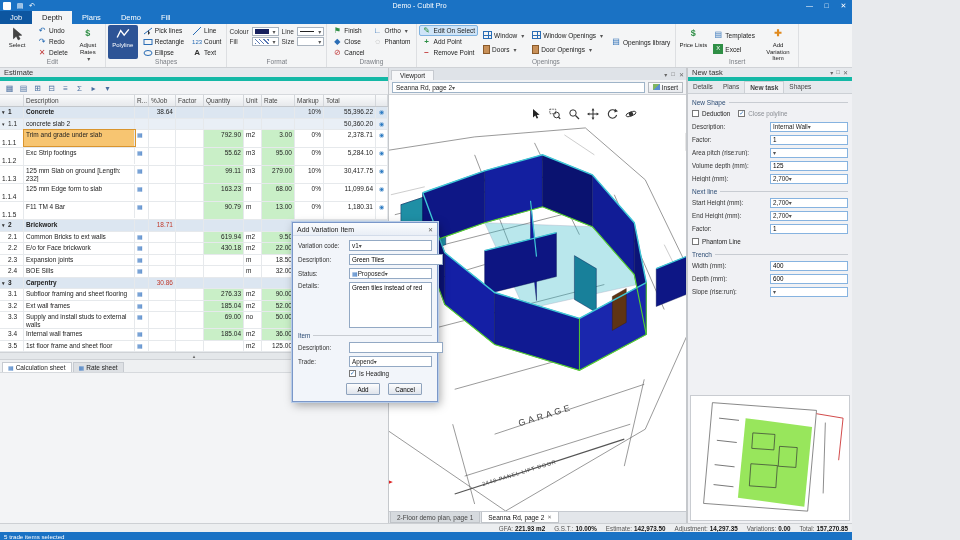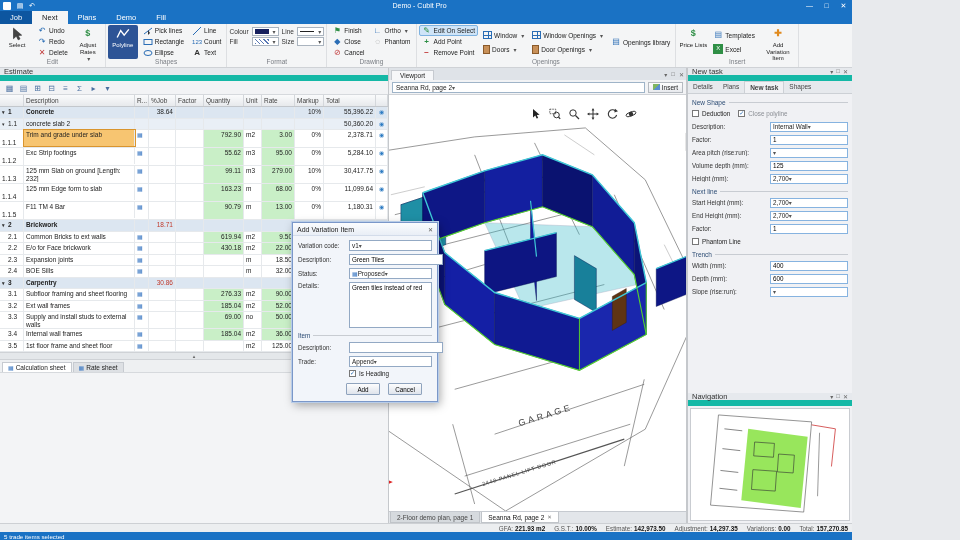--- a/index.html
+++ b/index.html
@@ -35,21 +35,21 @@
   .fmt-lbl{font-size:6.5px;color:#333}
   .combo{display:inline-flex;align-items:center;background:#fff;border:1px solid #aab4bf;height:9px;padding:0 2px;gap:2px}
   .swatch{width:14px;height:5px;background:#16205e;display:inline-block}
   .lineglyph{width:14px;height:0;border-top:1px solid #222;display:inline-block}
   .hatch{width:14px;height:5px;display:inline-block;background:repeating-linear-gradient(45deg,#5a79b5 0 1px,#fff 1px 3px)}
   .win-ic{width:9px;height:8px;border:1px solid #2a6db5;position:relative;flex:none}
   .win-ic::before{content:"";position:absolute;left:50%;top:0;bottom:0;width:1px;background:#2a6db5}
   .win-ic::after{content:"";position:absolute;top:50%;left:0;right:0;height:1px;background:#2a6db5}
   .door-ic{width:7px;height:9px;border:1px solid #8a5a2a;background:#c89058;flex:none}
   
-  .panel-title{height:13px;background:#e6e9ed;border-bottom:6px solid #14b8a6;display:flex;align-items:center;padding:0 4px;font-size:7.5px;color:#333}
+  .panel-title{height:13px;background:#e6e9ed;border-bottom:4px solid #14b8a6;display:flex;align-items:center;padding:0 4px;font-size:7.5px;color:#333}
   .pt-icons{margin-left:auto;display:flex;gap:3px;color:#666;font-size:6px}
   
   .left-panel{position:absolute;top:68px;left:0;width:389px;bottom:17px;background:#eceef1;border-right:1px solid #c5c8cc;display:flex;flex-direction:column}
   .etoolbar{height:14px;background:#f2f3f5;border-bottom:1px solid #d6d9dd;display:flex;align-items:center;gap:3px;padding:0 4px}
   .etool{width:11px;height:11px;text-align:center;line-height:11px;font-size:8px;color:#4a6fa0;border:1px solid transparent}
   .ehead{display:flex;background:linear-gradient(#fafbfc,#e7e9ec);border-bottom:1px solid #c3c7cc;font-size:6.5px;color:#444}
   .ehead .hcell{padding:2px 2px;border-right:1px solid #d4d7db;white-space:nowrap;overflow:hidden}
   .egrid{background:#fff;overflow:hidden;flex:none}
   .erow{display:flex;min-height:11px;background:#fff;border-bottom:1px solid #e6e9ec;font-size:6.5px}
   .erow .cell{border-right:1px solid #e6e9ec;padding:1px 2px;line-height:7.5px;overflow:hidden}
@@ -140,21 +140,21 @@
     <span class="qa-icon">▤</span>
     <span class="qa-icon">↶</span>
     <span class="tb-title">Demo - Cubit Pro</span>
     <span class="win-ctrl">—</span>
     <span class="win-ctrl">□</span>
     <span class="win-ctrl close">✕</span>
   </div>
 
   <div class="ribbon-tabs">
     <div class="rtab job">Job</div>
-    <div class="rtab active">Next</div>
+    <div class="rtab active">Depth</div>
     <div class="rtab">Plans</div>
     <div class="rtab">Demo</div>
     <div class="rtab">Fill</div>
   </div>
 
   <div class="ribbon">
 
     <div class="group">
       <div class="g-content">
         <div class="bigbtn">
@@ -883,28 +883,20 @@
           <span class="nt-lbl">Slope (rise:run):</span>
           <span class="nt-field">
             <span></span>
             <span class="dd"></span>
           </span>
         </div>
     </div>
   </div>
 
   <div class="right-bottom">
-    <div class="panel-title">
-      <span>Navigation</span>
-      <span class="pt-icons">
-        <span>▾</span>
-        <span>□</span>
-        <span>✕</span>
-      </span>
-    </div>
     <div class="nav-canvas">
       <svg width="100%" height="100%" viewBox="0 0 160 112" preserveAspectRatio="xMidYMid slice">
         <polygon points="28,6 122,13 114,104 20,97" fill="#fff" stroke="#666" stroke-width="0.7"></polygon>
         <polygon points="58,20 118,28 111,100 51,92" fill="#86e23f" opacity="0.85"></polygon>
         <g stroke="#333" stroke-width="0.6" fill="none">
           <rect x="64" y="34" width="20" height="14" transform="rotate(4 74 41)"></rect>
           <rect x="88" y="46" width="16" height="18" transform="rotate(4 96 55)"></rect>
           <rect x="62" y="62" width="24" height="20" transform="rotate(4 74 72)"></rect>
           <path d="M34,20 L52,22 M32,40 L50,42 M30,62 L48,64 M29,80 L47,82"></path>
         </g>

